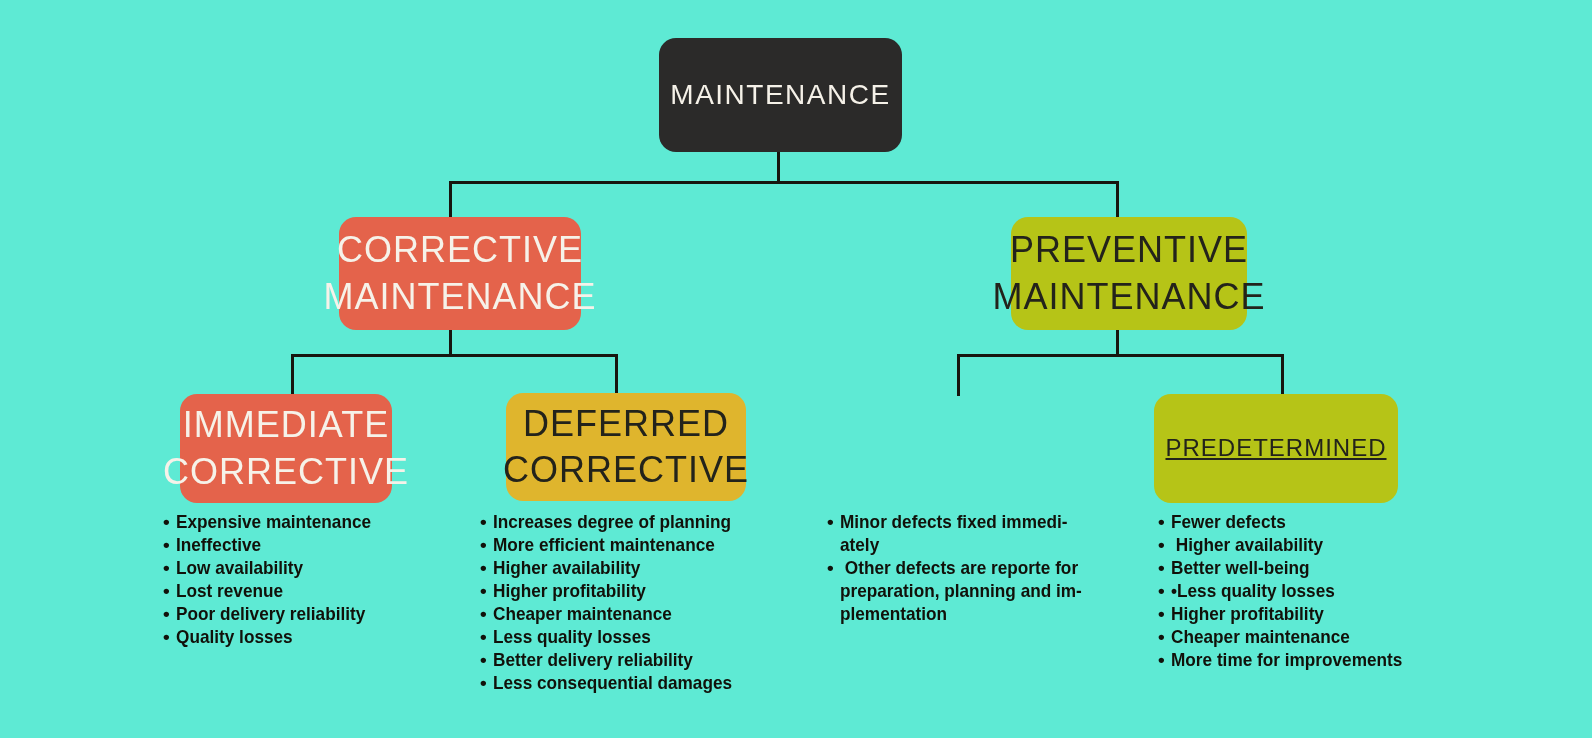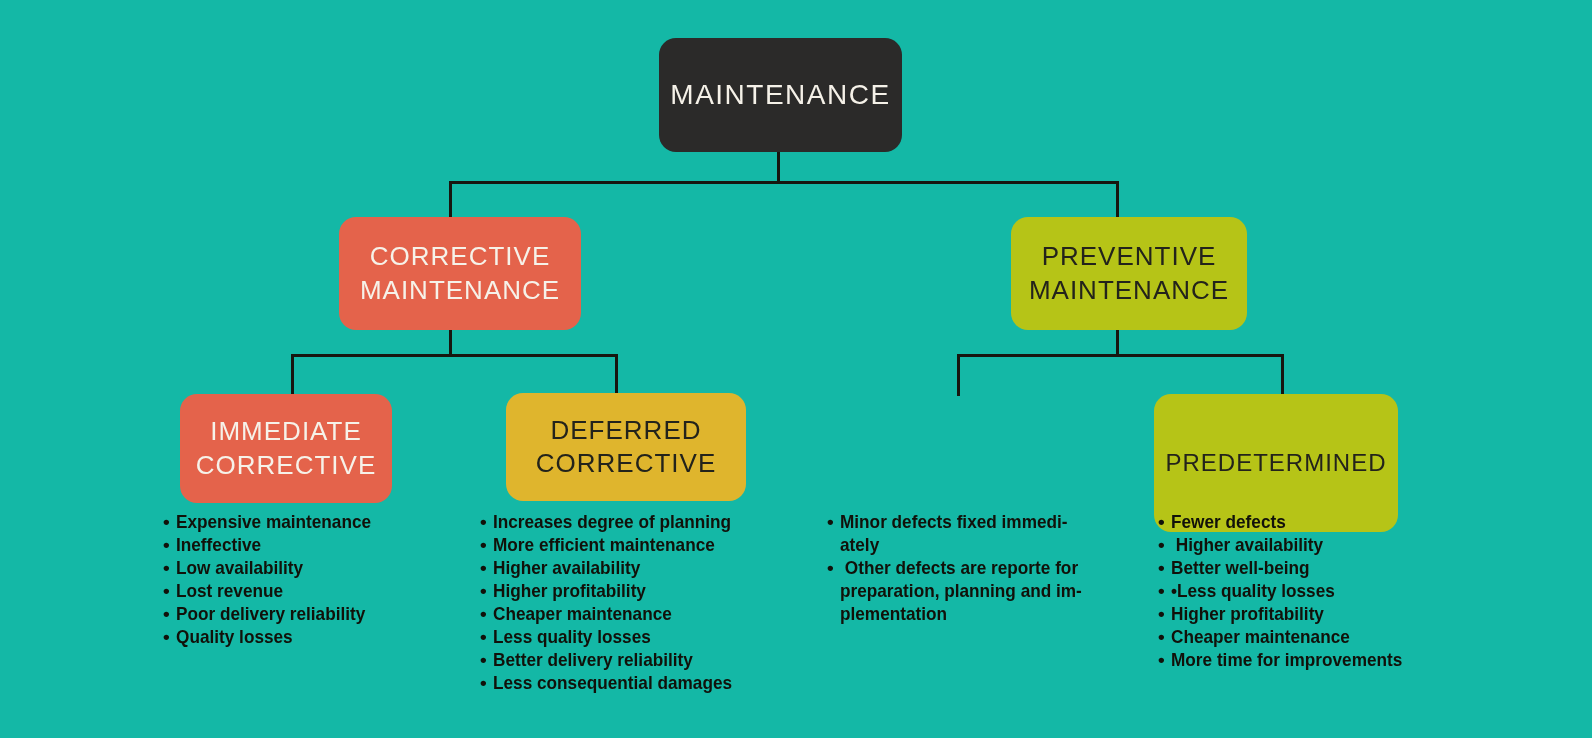--- a/index.html
+++ b/index.html
@@ -21,21 +21,21 @@
     align-items: center;
     justify-content: center;
     text-align: center;
   }
   .node-label {
     white-space: pre-line;
     line-height: 1.28;
     letter-spacing: 1px;
   }
   .lbl-root   { font-size: 28px; letter-spacing: 1.5px; }
-  .lbl-l2     { font-size: 26px; }
+  .lbl-l2     { font-size: 36px; }
   .lbl-cond   { font-size: 22px; letter-spacing: 0.4px; }
   .lbl-pred   { font-size: 24px; }
   .bullet-list { position: absolute; }
   .bullet-row {
     display: flex;
     align-items: flex-start;
     line-height: 23px;
   }
   .bullet-dot {
     flex: 0 0 13px;
@@ -48,21 +48,21 @@
     font-weight: 700;
     color: #11110a;
     white-space: pre-line;
     transform: scaleX(0.93);
     transform-origin: 0 0;
   }
 </style>
 </head>
 <body>
 
-<div class="canvas" style="background-color: #14b8a6;">
+<div class="canvas" style="background-color: #5eead4;">
 
   <div class="connector" style="left: 777px; top: 152px; width: 3px; height: 32px; background-color: rgb(23, 22, 15);"></div>
   <div class="connector" style="left: 449px; top: 181px; width: 670px; height: 3px; background-color: rgb(23, 22, 15);"></div>
   <div class="connector" style="left: 449px; top: 181px; width: 3px; height: 38px; background-color: rgb(23, 22, 15);"></div>
   <div class="connector" style="left: 1116px; top: 181px; width: 3px; height: 38px; background-color: rgb(23, 22, 15);"></div>
 
   <div class="connector" style="left: 449px; top: 329px; width: 3px; height: 28px; background-color: rgb(23, 22, 15);"></div>
   <div class="connector" style="left: 291px; top: 354px; width: 327px; height: 3px; background-color: rgb(23, 22, 15);"></div>
   <div class="connector" style="left: 291px; top: 354px; width: 3px; height: 42px; background-color: rgb(23, 22, 15);"></div>
   <div class="connector" style="left: 615px; top: 354px; width: 3px; height: 42px; background-color: rgb(23, 22, 15);"></div>
@@ -90,21 +90,21 @@
     <span class="node-label lbl-l2">IMMEDIATE
 CORRECTIVE</span>
   </div>
 
   <div class="node" style="left: 490px; top: 393px; width: 240px; height: 108px; background-color: rgb(223, 181, 45); color: rgb(35, 35, 27); margin-left: 16px;">
     <span class="node-label lbl-l2">DEFERRED
 CORRECTIVE</span>
   </div>
 
 
-  <div class="node" style="left: 1154px; top: 394px; width: 244px; height: 138px; background-color: rgb(182, 196, 23); color: rgb(35, 35, 27);">
+  <div class="node" style="left: 1154px; top: 394px; width: 244px; height: 109px; background-color: rgb(182, 196, 23); color: rgb(35, 35, 27); text-decoration: underline;">
     <span class="node-label lbl-pred">PREDETERMINED</span>
   </div>
 
   <div class="bullet-list" style="left:163px; top:510px; width:310px;">
       <div class="bullet-row">
         <span class="bullet-dot">•</span>
         <span class="bullet-text">Expensive maintenance</span>
       </div>
       <div class="bullet-row">
         <span class="bullet-dot">•</span>

